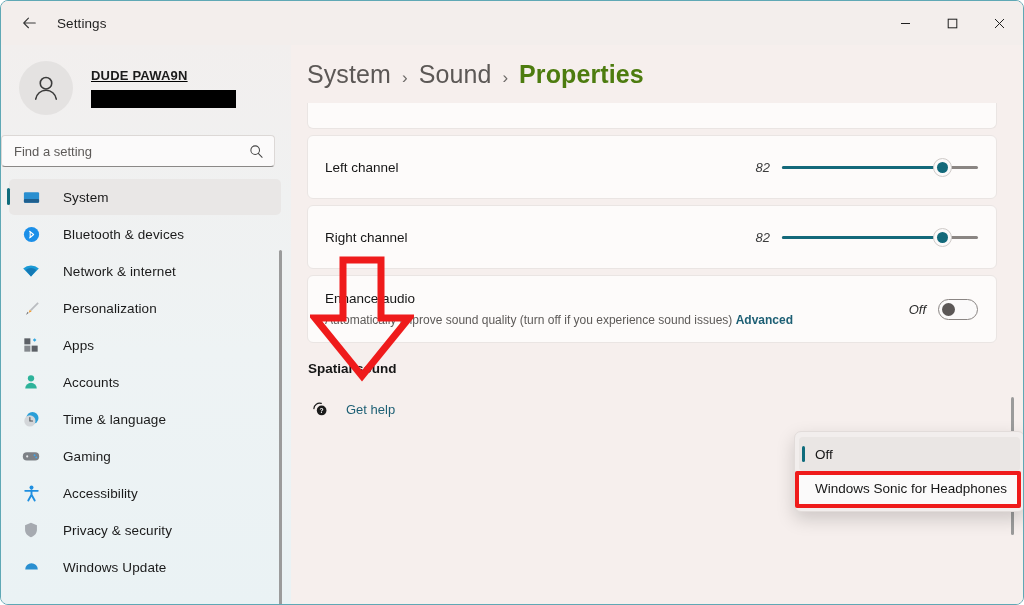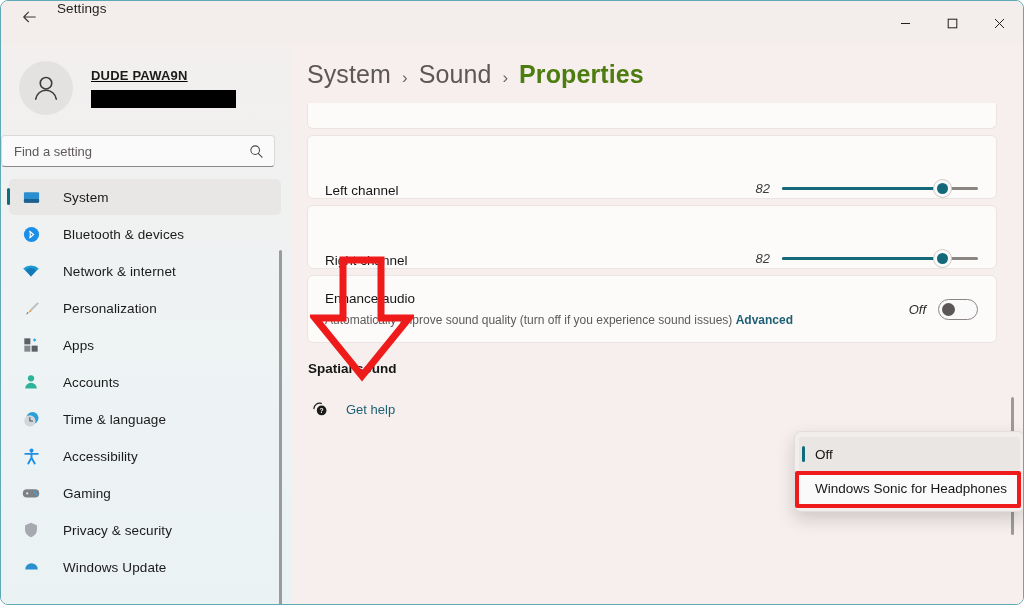--- a/index.html
+++ b/index.html
@@ -21,21 +21,21 @@
     overflow: hidden;
     display: flex;
     flex-direction: column;
   }
 
   
   .titlebar {
     height: 44px;
     flex: 0 0 44px;
     display: flex;
-    align-items: flex-start;
+    align-items: center;
     background: #f3eeec;
     position: relative;
     z-index: 5;
   }
   .back-btn {
     width: 36px; height: 32px;
     margin-left: 10px;
     display: flex; align-items: center; justify-content: center;
     border-radius: 4px;
     color: #3a3a3a;
@@ -198,21 +198,21 @@
   }
   .card.clipped-top {
     height: 26px;
     border-top: none;
     border-radius: 0 0 6px 6px;
     overflow: hidden;
   }
   .row {
     min-height: 62px;
     display: flex;
-    align-items: flex-end;
+    align-items: center;
     padding: 0 18px 0 17px;
   }
   .row-label {
     font-size: 13.5px;
     color: #161616;
   }
   .row-right {
     margin-left: auto;
     display: flex;
     align-items: center;
@@ -541,39 +541,39 @@
               <circle cx="11" cy="8.5" r="6.4" fill="#2a9fd8"></circle>
               <circle cx="8.3" cy="11.5" r="5.9" fill="#d3d6d9"></circle>
               <path d="M8.3 7.9 V11.6 H11.1" fill="none" stroke="#4a4d52" stroke-width="1.1" stroke-linecap="round"></path>
             </svg>
           </span>
           <span class="nav-label">Time &amp; language</span>
         </div>
 
         <div class="nav-item">
           <span class="nav-icon">
-            <svg width="19" height="19" viewBox="0 0 20 20">
-              <circle cx="10" cy="3.6" r="2.1" fill="#1f8fe0"></circle>
-              <path d="M3.4 7.2 H16.6" stroke="#1f8fe0" stroke-width="2" stroke-linecap="round"></path>
-              <path d="M10 6.6 V11.4 L6.6 17.4 M10 11.4 L13.4 17.4" stroke="#1f8fe0" stroke-width="2" fill="none" stroke-linecap="round"></path>
-            </svg>
-          </span>
-          <span class="nav-label">Accessibility</span>
-        </div>
-
-        <div class="nav-item">
-          <span class="nav-icon">
             <svg width="20" height="20" viewBox="0 0 20 20">
               <rect x="1.8" y="6.3" width="16.4" height="8.2" rx="4.1" fill="#7d8186"></rect>
               <circle cx="6.2" cy="10.4" r="1.05" fill="#e8eaec"></circle>
               <circle cx="13.6" cy="9.2" r="0.95" fill="#42a5e8"></circle>
               <circle cx="15.3" cy="11.4" r="0.95" fill="#42a5e8"></circle>
             </svg>
           </span>
           <span class="nav-label">Gaming</span>
+        </div>
+
+        <div class="nav-item">
+          <span class="nav-icon">
+            <svg width="19" height="19" viewBox="0 0 20 20">
+              <circle cx="10" cy="3.6" r="2.1" fill="#1f8fe0"></circle>
+              <path d="M3.4 7.2 H16.6" stroke="#1f8fe0" stroke-width="2" stroke-linecap="round"></path>
+              <path d="M10 6.6 V11.4 L6.6 17.4 M10 11.4 L13.4 17.4" stroke="#1f8fe0" stroke-width="2" fill="none" stroke-linecap="round"></path>
+            </svg>
+          </span>
+          <span class="nav-label">Accessibility</span>
         </div>
 
         <div class="nav-item">
           <span class="nav-icon">
             <svg width="18" height="18" viewBox="0 0 20 20">
               <path d="M10 2 L16.6 4.6 V9.8 C16.6 13.8 13.6 16.8 10 18 C6.4 16.8 3.4 13.8 3.4 9.8 V4.6 Z" fill="#a6aab0"></path>
             </svg>
           </span>
           <span class="nav-label">Privacy &amp; security</span>
         </div>

